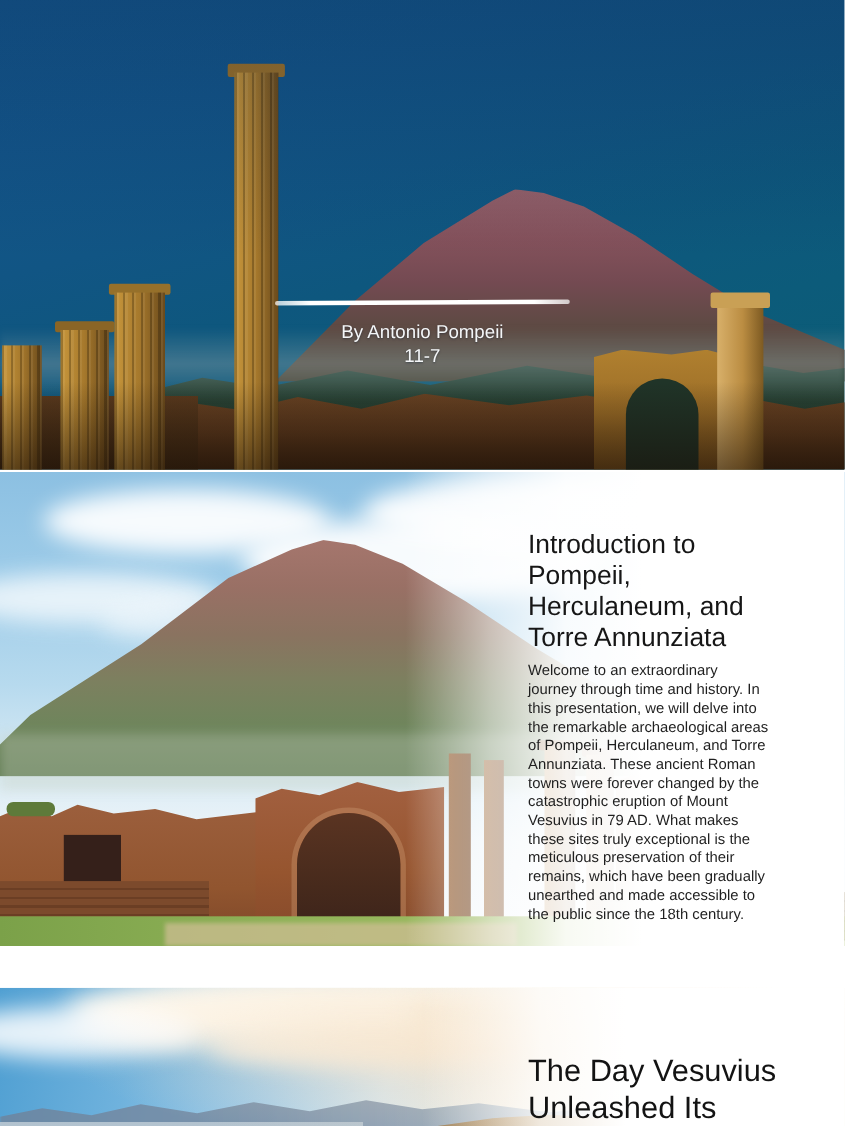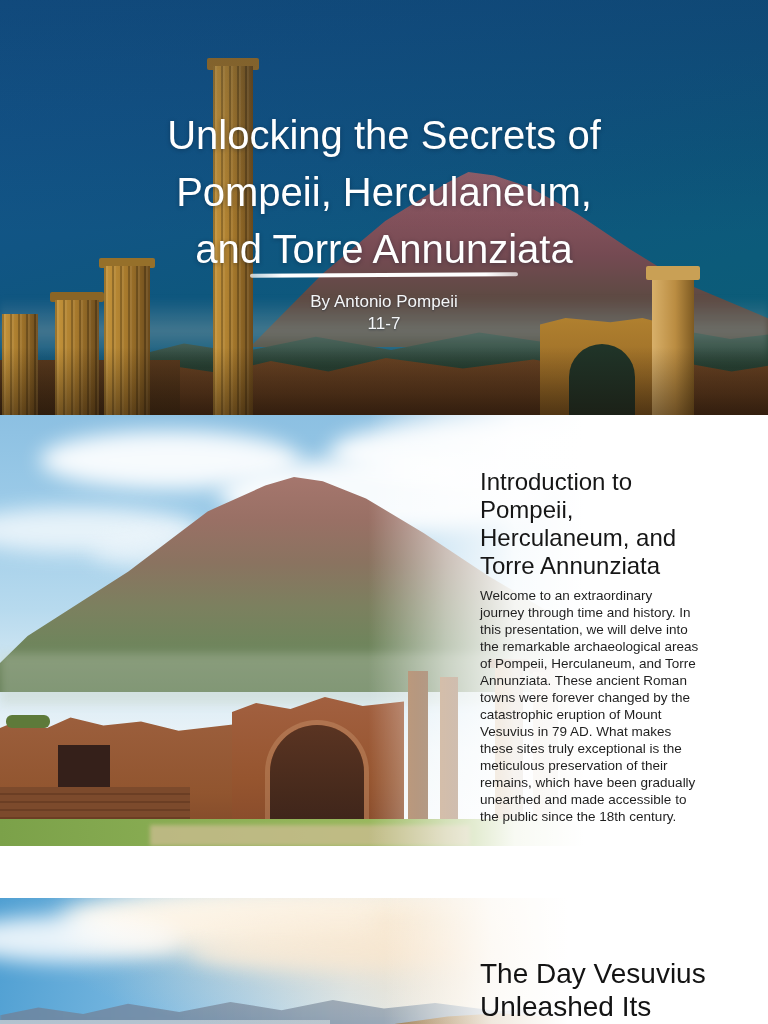--- a/index.html
+++ b/index.html
@@ -44,21 +44,21 @@
   .s1-vignette{left:0;bottom:0;width:768px;height:80px;background:linear-gradient(0deg,rgba(22,11,4,.55),rgba(22,11,4,0));}
   .s1-topshade{inset:0;background:linear-gradient(180deg,rgba(6,28,58,.22) 0%,rgba(6,28,58,0) 55%);}
   .s1-title{left:0;top:80px;width:768px;text-align:center;color:#ffffff;font-size:40px;line-height:57px;font-weight:400;
     text-shadow:0 1px 4px rgba(0,20,40,.35);}
   .s1-divider{left:250px;top:273px;width:268px;height:4px;border-radius:2px;
     background:linear-gradient(90deg,rgba(255,255,255,.7),#fff 12%,#fff 88%,rgba(255,255,255,.7));transform:rotate(-.3deg);}
   .s1-author{left:0;top:292px;width:768px;text-align:center;color:#f4f6f8;font-size:17px;line-height:20px;text-shadow:0 1px 2px rgba(0,20,40,.4);}
   .s1-date{left:0;top:314px;width:768px;text-align:center;color:#f4f6f8;font-size:17px;line-height:20px;text-shadow:0 1px 2px rgba(0,20,40,.4);}
 
   
-  .slide2{top:415px;height:431px;}
+  .slide2{top:429px;height:431px;}
   .s2-sky{inset:0;background:linear-gradient(180deg,#8cc0e2 0%,#9ccbe8 22%,#b7daee 45%,#d8eaf4 62%,#eef5f9 78%,#f7fafc 100%);}
   .cloud{background:rgba(255,255,255,.92);border-radius:50%;filter:blur(10px);}
   .s2-c1{left:40px;top:16px;width:260px;height:58px;}
   .s2-c2{left:220px;top:42px;width:330px;height:76px;}
   .s2-c3{left:-40px;top:92px;width:240px;height:46px;opacity:.8;}
   .s2-c4{left:330px;top:4px;width:330px;height:66px;}
   .s2-c5{left:90px;top:120px;width:200px;height:36px;opacity:.6;}
   .s2-vesuvius{left:-30px;top:62px;width:720px;height:215px;
     background:linear-gradient(180deg,#a5766d 0%,#997065 20%,#8a7360 40%,#7c805f 60%,#6f855c 78%,#5f7a50 100%);
     clip-path:polygon(41% 4%,45% 0,49% 2%,55% 10%,63% 26%,72% 46%,83% 68%,100% 90%,100% 100%,0 100%,8% 74%,22% 44%,33% 16%);}
@@ -130,23 +130,20 @@
     <div class="s1-wallL"></div>
     <div class="colA gcol"></div>
     <div class="capB"></div>
     <div class="colB gcol"></div>
     <div class="capC"></div>
     <div class="colC gcol"></div>
     <div class="capD"></div>
     <div class="colD gcol"></div>
     <div class="s1-vignette"></div>
     <div class="s1-topshade"></div>
-    <h1 class="s1-title pre">Unlocking the Secrets of
-Pompeii, Herculaneum,
-and Torre Annunziata</h1>
     <div class="s1-divider"></div>
     <div class="s1-author">By Antonio Pompeii</div>
     <div class="s1-date">11-7</div>
   </section>
 
   <section class="slide slide2">
     <div class="s2-sky"></div>
     <div class="cloud s2-c1"></div>
     <div class="cloud s2-c2"></div>
     <div class="cloud s2-c3"></div>

